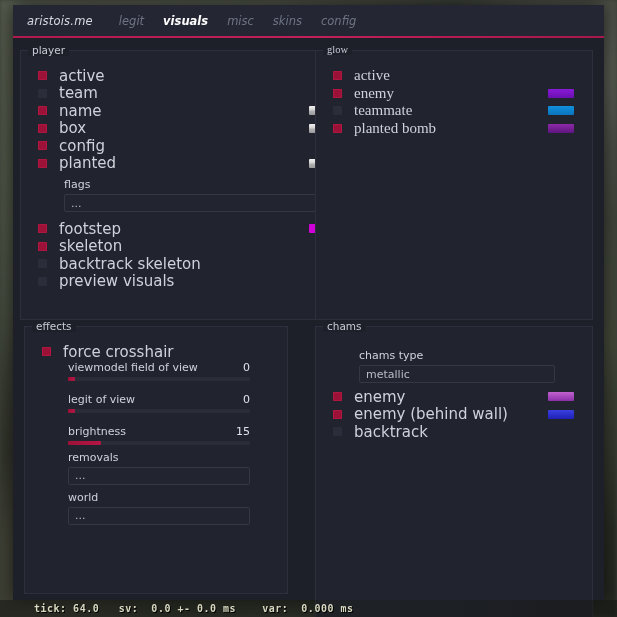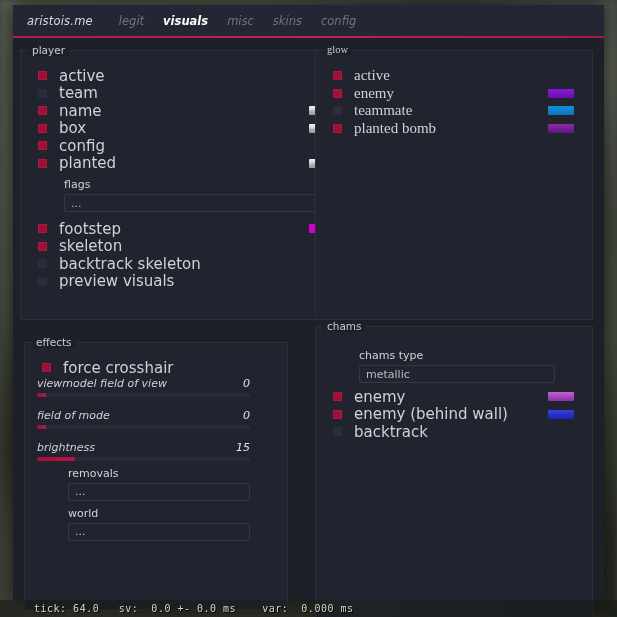--- a/index.html
+++ b/index.html
@@ -96,21 +96,21 @@
     font-size: 10.5px;
     padding: 0 4px;
     white-space: nowrap;
   }
   .panel-body {
     padding: 16px 12px 8px 12px;
   }
 
   #panel-player  { left: 7px;  top: 12px;  width: 334px; height: 270px; }
   #panel-glow    { left: 302px; top: 12px;  width: 278px; height: 270px; font-family: Liberation Serif, serif; }
-  #panel-effects { left: 11px;  top: 304px; width: 264px; height: 268px; }
+  #panel-effects { left: 11px;  top: 288px; width: 264px; height: 268px; }
   #panel-chams   { left: 302px; top: 288px; width: 278px; height: 337px; }
 
   
   .row {
     display: flex;
     align-items: center;
     height: 17.5px;
     position: relative;
   }
   .cb {
@@ -149,21 +149,21 @@
 
   
   .sub-label {
     color: #cfd2da;
     font-size: 11px;
     margin-left: 31px;
     margin-top: 6px;
     margin-bottom: 3px;
     white-space: nowrap;
   }
-  .slider-wrap { margin-right: 25px; position: relative; font-style: italic; }
+  .slider-wrap { margin-left: 31px; margin-right: 25px; position: relative; }
   .slider-head {
     display: flex;
     justify-content: space-between;
     align-items: baseline;
     color: #cfd2da;
     font-size: 11px;
     margin-bottom: 3px;
   }
   .slider-val { color: #dfe2ea; font-size: 11px; }
   .slider-track {
@@ -220,20 +220,21 @@
     position: absolute;
     left: 0; bottom: 0;
     width: 617px;
     height: 17px;
     display: flex;
     align-items: center;
     z-index: 10;
     background: linear-gradient(90deg, rgba(20,22,18,0.55), rgba(26,28,22,0.35) 60%, rgba(20,22,18,0.55));
     padding-left: 34px;
     box-sizing: border-box;
+    font-weight: bold;
   }
   #status-text {
     color: #d8d8c0;
     font-family: "DejaVu Sans Mono", monospace;
     font-size: 10px;
     letter-spacing: .5px;
     white-space: pre;
     text-shadow: 1px 1px 0 #000;
   }
 </style>
@@ -353,21 +354,21 @@
             <span class="slider-val">0</span>
           </div>
           <div class="slider-track">
             <div class="slider-fill" style="width:4%"></div>
           </div>
         </div>
         <div class="spacer12"></div>
 
         <div class="slider-wrap">
           <div class="slider-head">
-            <span>field of mode</span>
+            <span>legit of view</span>
             <span class="slider-val">0</span>
           </div>
           <div class="slider-track">
             <div class="slider-fill" style="width:4%"></div>
           </div>
         </div>
         <div class="spacer12"></div>
 
 
         <div class="slider-wrap">

